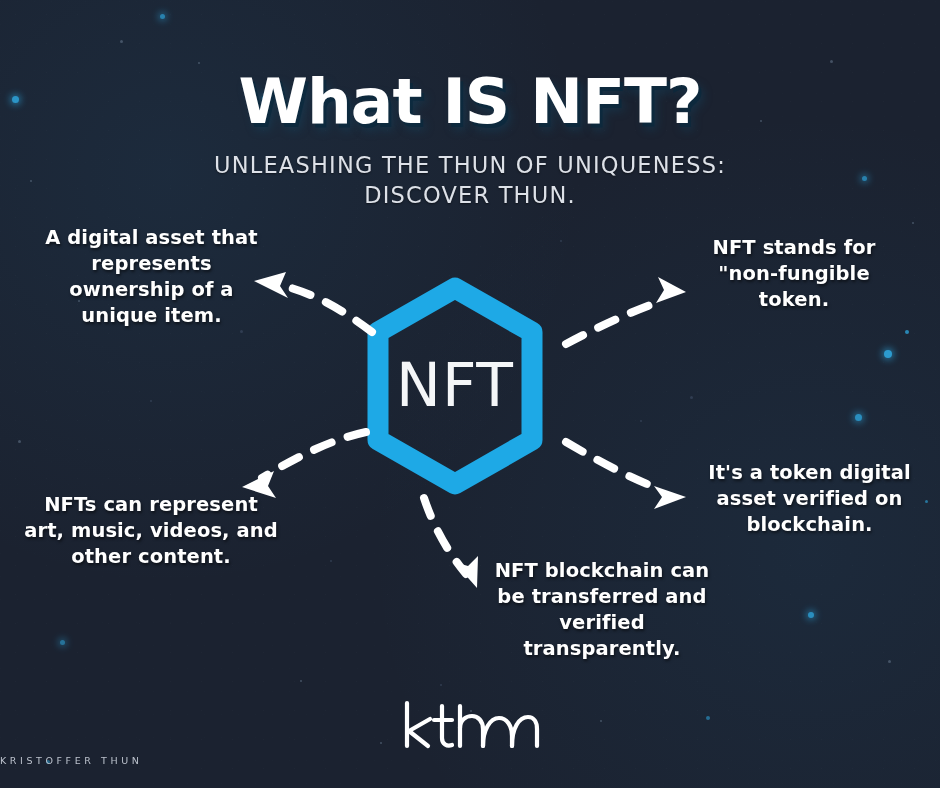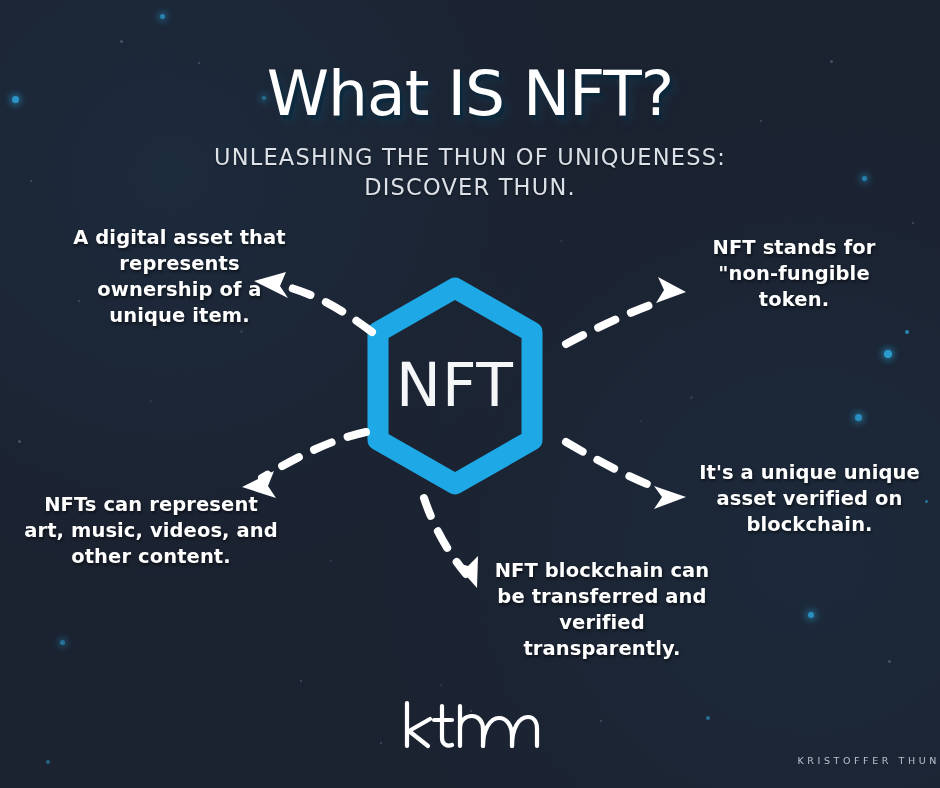--- a/index.html
+++ b/index.html
@@ -27,24 +27,24 @@
     background-image:
       radial-gradient(rgba(255,255,255,.035) .6px, transparent .7px),
       radial-gradient(rgba(120,160,200,.03) .6px, transparent .7px);
     background-size:31px 29px, 17px 23px;
     background-position:0 0, 9px 13px;}
 
   
   .header{position:absolute;left:0;right:0;top:62px;text-align:center;}
   .title{
     font-family:"DejaVu Sans","Liberation Sans",sans-serif;
-    font-weight:400;font-size:63px;line-height:1;
+    font-weight:700;font-size:63px;line-height:1;
     letter-spacing:-1px;color:#ffffff;
     text-shadow:3px 4px 0 rgba(10,40,60,.75), 5px 7px 10px rgba(20,70,100,.45);
-    margin:0;
+    margin:8px;
   }
   .subtitle{
     margin:17px 0 0 0;
     font-family:"DejaVu Sans","Liberation Sans",sans-serif;
     font-weight:400;font-size:22.5px;line-height:1.35;
     letter-spacing:1.2px;color:#dde1e8;
     text-shadow:0 1px 2px rgba(0,0,0,.5);
   }
 
   
@@ -66,28 +66,28 @@
     position:absolute;
     font-family:"DejaVu Sans","Liberation Sans",sans-serif;
     font-weight:700;
     font-size:19.5px;
     line-height:1.33;
     color:#ffffff;
     text-align:center;
     text-shadow:1px 2px 3px rgba(0,0,0,.55);
     letter-spacing:.1px;
   }
-  #c-topleft   {left:44px; top:225px; width:215px;margin-left:28px;}
+  #c-topleft   {left:44px; top:225px; width:215px;}
   #c-topright  {left:688px;top:235px; width:212px;}
   #c-botleft   {left:22px; top:492px; width:258px;}
   #c-botright  {left:688px;top:460px; width:243px;}
   #c-bottom    {left:478px;top:558px; width:248px;}
 
   
-  .brand{position:absolute;left:0;right:0;top:700px;text-align:right;}
+  .brand{position:absolute;left:0;right:0;top:700px;text-align:left;}
   .brand svg{display:block;margin:0 auto;}
   .brand-name{
     margin-top:5px;
     font-family:"DejaVu Sans","Liberation Sans",sans-serif;
     font-size:9.5px;font-weight:400;letter-spacing:3.6px;
     color:#c9cfd9;opacity:.92;
   }
 </style>
 </head>
 <body>
@@ -169,21 +169,21 @@
       <path d="M477 588 L454 562 L468 566 L478 556 Z"></path>
     </g>
   </svg>
 
   <div class="callout" id="c-topleft">A digital asset that represents ownership of a unique item.</div>
 
   <div class="callout" id="c-topright">NFT stands for "non-fungible token.</div>
 
   <div class="callout" id="c-botleft">NFTs can represent art, music, videos, and other content.</div>
 
-  <div class="callout" id="c-botright">It's a unique unique asset verified on blockchain.</div>
+  <div class="callout" id="c-botright">It's a token digital asset verified on blockchain.</div>
 
   <div class="callout" id="c-bottom">NFT blockchain can be transferred and verified transparently.</div>
 
   <div class="brand">
     <svg width="140" height="50" viewBox="0 0 140 50">
       <g fill="none" stroke="#ffffff" stroke-width="4.2" stroke-linecap="round" stroke-linejoin="round">
 
         <path d="M7 3 L7 46"></path>
         <path d="M30 19 L9 31 L28 46"></path>
 

